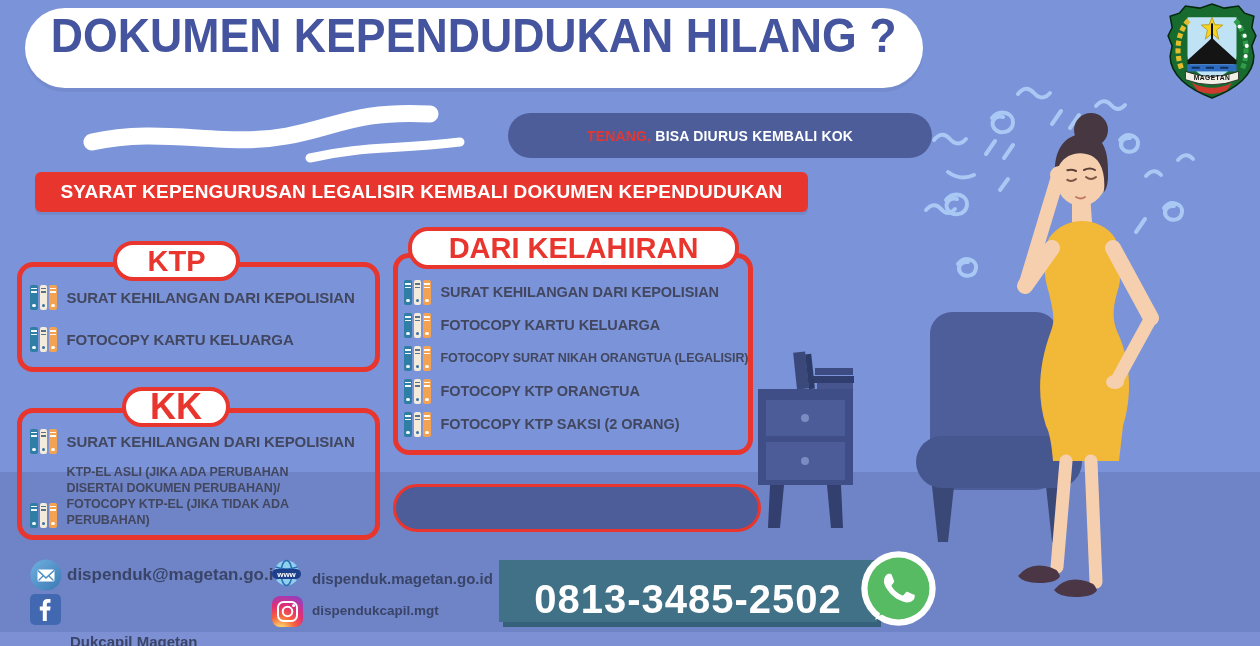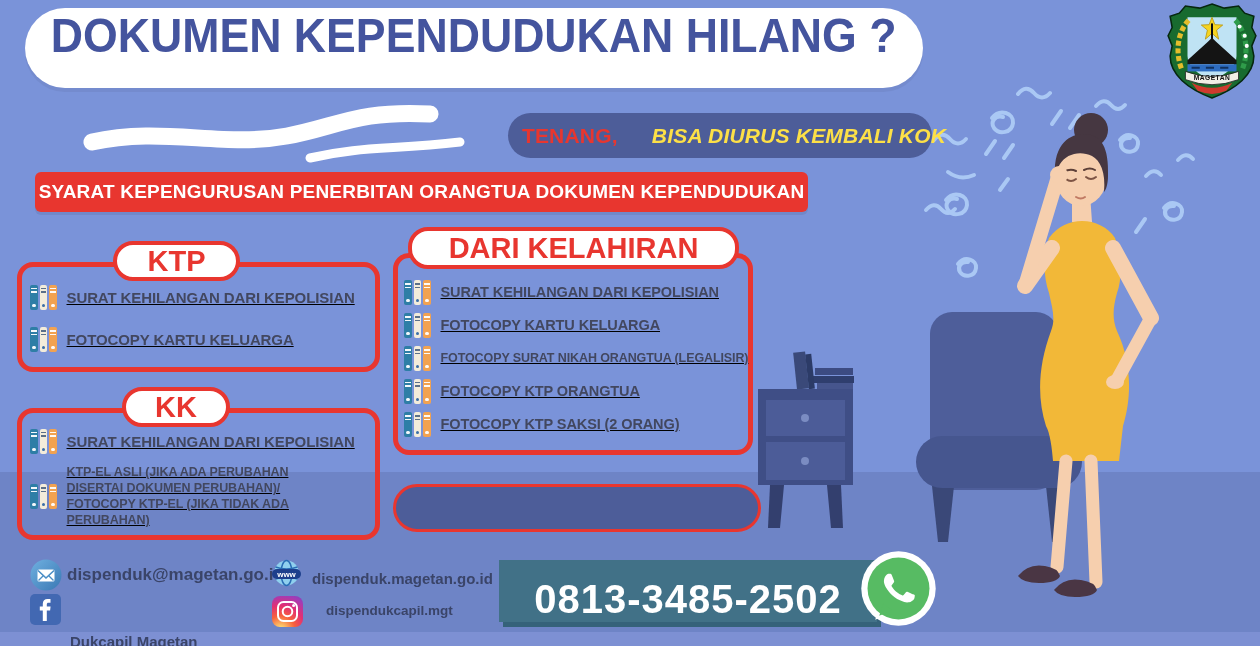--- a/index.html
+++ b/index.html
@@ -12,43 +12,43 @@
   
   .title-card{left:25px;top:8px;width:898px;height:80px;background:#fff;border-radius:40px;
               box-shadow:0 4px 0 rgba(105,125,185,.35);display:flex;justify-content:center;}
   .title-text{font-size:48px;font-weight:bold;color:#44549e;letter-spacing:0;
               transform:scaleX(.93);white-space:nowrap;}
   
   .swoosh{left:62px;top:96px;}
   
   .tenang-pill{left:508px;top:113px;width:424px;height:45px;background:#4d5d99;border-radius:23px;
                display:flex;align-items:center;justify-content:center;white-space:pre;}
-  .tenang-pill span{font-size:21px;font-weight:bold;letter-spacing:.2px;margin-left:28px;}
+  .tenang-pill span{font-size:14px;font-weight:bold;letter-spacing:.2px;}
   .tenang-hl{color:#e8362f;}
-  .tenang-rest{color:#fde047;font-style:italic;}
+  .tenang-rest{color:#ffffff;}
   
   .syarat-banner{left:35px;top:172px;width:773px;height:40px;background:#e8362f;border-radius:6px;
                  display:flex;align-items:center;justify-content:center;color:#fff;font-weight:bold;
                  font-size:19px;letter-spacing:.2px;box-shadow:0 3px 0 rgba(0,0,0,.07);}
   
   .req-box{border:5px solid #e8362f;border-radius:16px;background:transparent;}
   .box-ktp{left:17px;top:262px;width:353px;height:100px;}
   .box-akta{left:393px;top:253px;width:350px;height:192px;}
   .box-kk{left:17px;top:408px;width:353px;height:122px;}
   .req-label{background:#fff;border:4px solid #e8362f;border-radius:20px;color:#e8362f;
              display:flex;align-items:center;justify-content:center;font-weight:bold;z-index:3;}
   .label-ktp{left:113px;top:241px;width:119px;height:32px;font-size:29px;}
   .label-akta{left:408px;top:227px;width:323px;height:34px;font-size:29px;}
-  .label-kk{left:122px;top:387px;width:100px;height:32px;font-size:29px;}
-  .req-items{display:flex;flex-direction:column;z-index:2;text-decoration:underline;}
+  .label-kk{left:122px;top:387px;width:100px;height:32px;font-size:36px;}
+  .req-items{display:flex;flex-direction:column;z-index:2;}
   .items-ktp{left:30px;top:284px;width:340px;gap:16px;}
   .items-akta{left:404px;top:279px;width:345px;gap:7px;}
   .items-kk{left:30px;top:428px;width:342px;gap:10px;}
   .req-item{display:flex;align-items:center;gap:10px;min-height:26px;}
-  .req-item.top{align-items:center;}
+  .req-item.top{align-items:flex-end;}
   .req-text{font-weight:bold;color:#42475f;font-size:15px;letter-spacing:-.1px;white-space:pre-line;}
   .req-text.small{font-size:12.5px;line-height:16px;}
   .items-akta .req-text{font-size:14.5px;}
   .items-akta .req-text.small{font-size:12.5px;}
   
   .binder-icon{display:flex;gap:2px;flex:0 0 auto;align-items:flex-end;height:26px;}
   .bar{width:7.5px;height:25px;border-radius:2px;position:relative;display:block;}
   .b-blue{background:#2e7ea6;}
   .b-cream{background:#f3ecda;}
   .b-orange{background:#f2a250;}
@@ -60,21 +60,21 @@
   .b-cream::after{background:#3a6ea8;}
   
   .help-pill{left:393px;top:484px;width:362px;height:42px;background:#4d5d99;border:3px solid #e8362f;
              border-radius:26px;display:flex;flex-direction:column;align-items:center;justify-content:center;}
   .help-pill span{color:#fff;font-weight:bold;font-size:14.5px;line-height:19px;letter-spacing:.1px;}
   
   .contact-label{font-weight:bold;color:#3a4468;white-space:nowrap;}
   .lbl-email{left:67px;top:565px;font-size:17px;}
   .lbl-web{left:312px;top:570px;font-size:15px;}
   .lbl-fb{left:70px;top:633px;font-size:15px;text-decoration:underline;}
-  .lbl-ig{left:312px;top:603px;font-size:13.5px;margin-left:14px;}
+  .lbl-ig{left:312px;top:603px;font-size:13.5px;}
   .icon-box{display:flex;align-items:center;justify-content:center;}
   .fb-icon{left:30px;top:594px;width:31px;height:31px;background:#4268b2;border-radius:5px;}
   .ig-icon{left:272px;top:596px;width:31px;height:31px;border-radius:8px;
     background:radial-gradient(circle at 28% 110%,#fdd26d 8%,#f7623c 35%,#e22f73 60%,#a43bb5 85%,#7b45c0 100%);}
   
   .phone-panel{left:499px;top:560px;width:378px;height:62px;background:#417187;
                box-shadow:4px 5px 0 #35627a;display:flex;align-items:flex-end;justify-content:center;}
   .phone-number{color:#fff;font-weight:bold;font-size:40px;letter-spacing:1px;white-space:nowrap;}
   .wa-badge{left:860px;top:550px;}
   .logo{left:1167px;top:3px;}
@@ -154,21 +154,21 @@
 
   <svg class="abs swoosh" width="420" height="78" viewBox="0 0 420 78">
     <path d="M30,46 C100,30 160,52 225,40 C275,31 295,14 368,18" stroke="#fff" stroke-width="17" stroke-linecap="round" fill="none"></path>
     <path d="M248,62 C300,50 330,54 398,46" stroke="#fff" stroke-width="9" stroke-linecap="round" fill="none"></path>
   </svg>
 
   <div class="abs tenang-pill">
     <span class="tenang-hl">TENANG,</span><span class="tenang-rest"> BISA DIURUS KEMBALI KOK</span>
   </div>
 
-  <div class="abs syarat-banner">SYARAT KEPENGURUSAN PENERBITAN ORANGTUA DOKUMEN KEPENDUDUKAN</div>
+  <div class="abs syarat-banner">SYARAT KEPENGURUSAN LEGALISIR KEMBALI DOKUMEN KEPENDUDUKAN</div>
 
   <div class="abs req-box box-ktp"></div>
   <div class="abs req-label label-ktp">
     <span>KTP</span>
   </div>
   <div class="abs req-items items-ktp">
     <div class="req-item">
       <span class="binder-icon">
           <i class="bar b-blue"></i>
           <i class="bar b-cream"></i>

